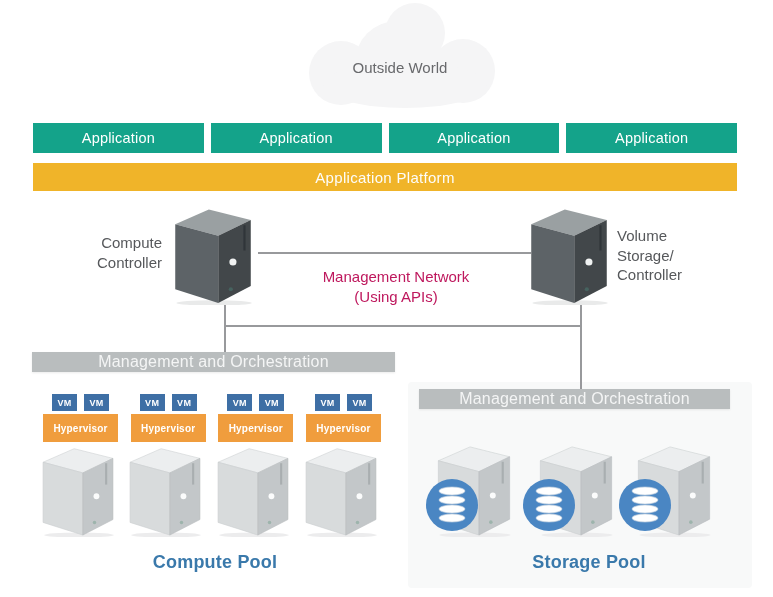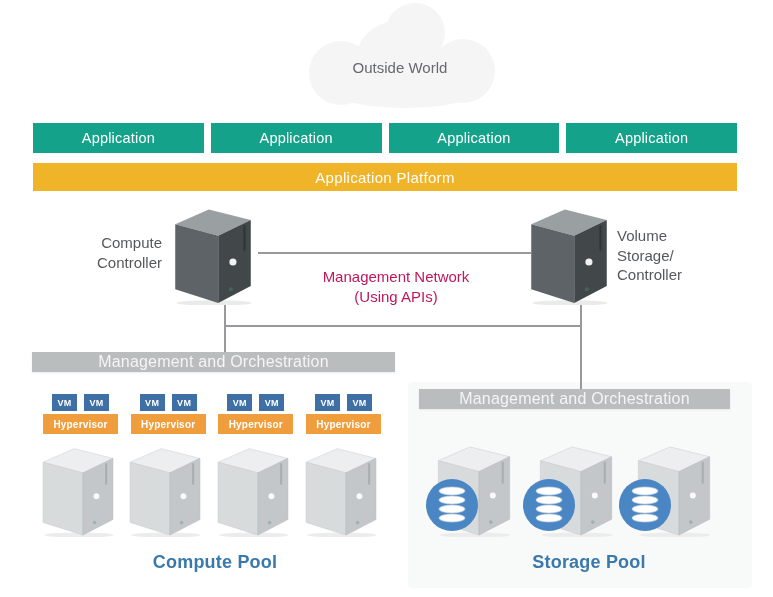--- a/index.html
+++ b/index.html
@@ -38,21 +38,21 @@
   
   .vm-groups{left:43px;top:394px;width:338px;display:flex;justify-content:space-between;}
   .vm-group{width:75px;}
   .vm-row{display:flex;justify-content:center;gap:7px;margin-bottom:3px;}
   .vm-box{
     width:25px;height:17px;background:var(--vm-blue,#3e6fa5);color:#fff;
     display:flex;align-items:center;justify-content:center;
     font-size:9px;font-weight:bold;letter-spacing:.3px;
   }
   .hyp-bar{
-    width:75px;height:20px;background:var(--hypervisor-orange,#f09d3d);color:#fff;
+    width:75px;height:28px;background:var(--hypervisor-orange,#f09d3d);color:#fff;
     display:flex;align-items:center;justify-content:center;
     font-size:10px;font-weight:bold;letter-spacing:.2px;
   }
   
   .pool-label{
     font-size:18px;font-weight:bold;color:var(--pool-label-blue,#3a79ab);
     text-align:center;letter-spacing:.2px;
   }
   .right-panel{
     left:408px;top:382px;width:344px;height:206px;background:#f8f9f9;border-radius:4px;

